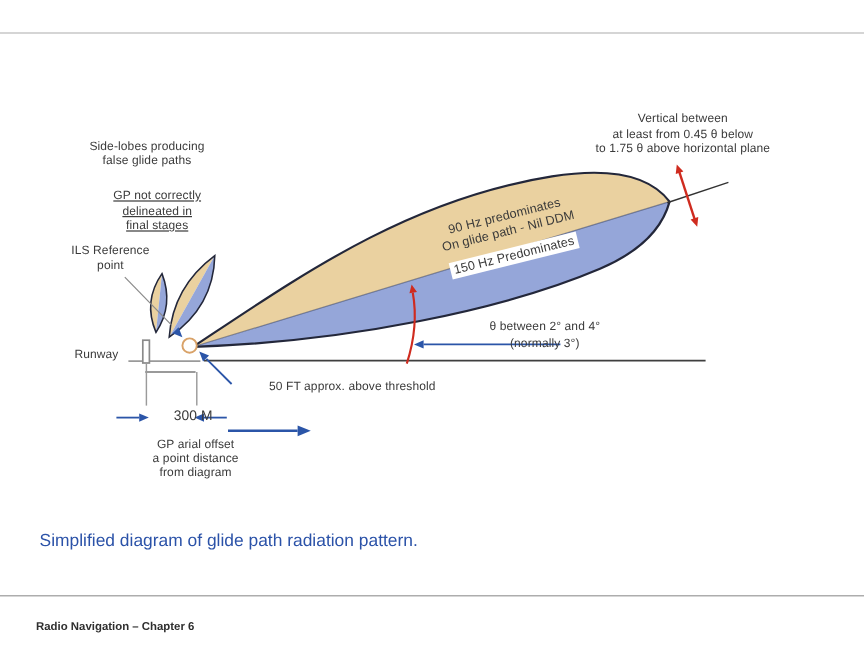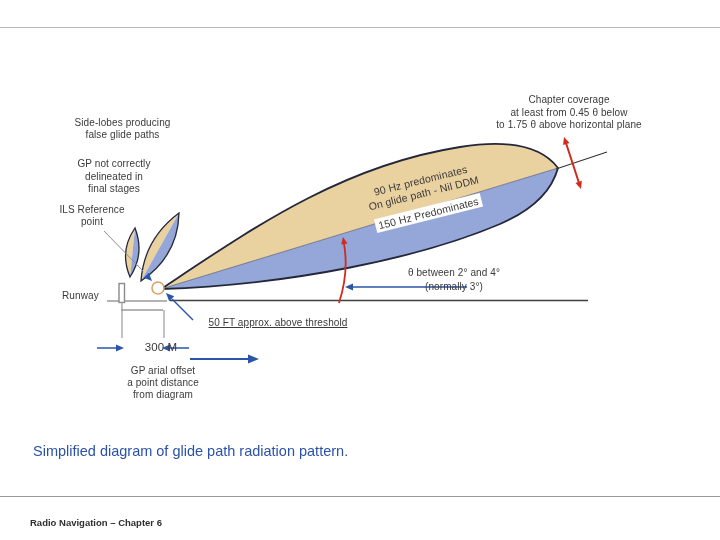--- a/index.html
+++ b/index.html
@@ -5,21 +5,21 @@
   html,body{margin:0;padding:0;background:#fff;}
   .slide{position:relative;width:720px;height:540px;background:#ffffff;overflow:hidden;
          font-family:"Liberation Sans",sans-serif;}
   .rule{position:absolute;left:0;width:720px;height:1px;background:#b9b9b9;}
   .rule-top{top:27px;}
   .rule-bottom{top:496px;background:#9a9a9a;}
   .diagram-svg{position:absolute;left:0;top:0;width:720px;height:540px;}
   .lbl{position:absolute;font-size:10px;line-height:12px;color:var(--label-gray);
        text-align:center;letter-spacing:0.1px;}
   .lbl .ln{display:block;}
-  .lbl-left{text-align:center;}
+  .lbl-left{text-align:right;}
   .rot{transform:rotate(-14deg);}
   .hz150{background:#ffffff;padding:1px 3px;white-space:nowrap;font-size:10.5px;}
   .hz90{font-size:10.5px;line-height:12.5px;}
   .caption{position:absolute;left:33px;top:443px;font-size:14.5px;color:var(--caption-blue);
            white-space:nowrap;text-align:right;}
   .footer{position:absolute;left:30px;top:517px;font-size:9.5px;color:#2f2f2f;white-space:nowrap;font-weight:bold;}
   .fill-tan{fill:var(--lobe-tan);}
   .fill-blue{fill:var(--lobe-blue);}
   .stroke-dark{stroke:var(--outline-dark);fill:none;}
   .ann-blue{stroke:var(--annotation-blue);fill:none;}
@@ -95,56 +95,56 @@
     <line class="red-stroke" x1="566" y1="143" x2="579" y2="183" stroke-width="2"></line>
     <polygon class="red-fill" points="564,137 569.5,142.9 563.1,145"></polygon>
     <polygon class="red-fill" points="581,189 581.9,180.8 575.5,183"></polygon>
   </svg>
 
   <div class="lbl" style="left:60px;top:117px;width:125px;">
     <span class="ln">Side-lobes producing</span>
     <span class="ln">false glide paths</span>
   </div>
 
-  <div class="lbl" style="left:64px;top:158px;width:100px;line-height:12.5px;">
+  <div class="lbl" style="left:81px;top:158px;width:100px;line-height:12.5px;text-decoration:underline;">
     <span class="ln">GP not correctly</span>
     <span class="ln">delineated in</span>
     <span class="ln">final stages</span>
   </div>
 
   <div class="lbl" style="left:52px;top:204px;width:80px;">
     <span class="ln">ILS Reference</span>
     <span class="ln">point</span>
   </div>
 
   <div class="lbl lbl-left" style="left:62px;top:290px;">
     <span>Runway</span>
   </div>
 
   <div class="lbl" style="left:478px;top:94px;width:182px;line-height:12.5px;">
-    <span class="ln">Chapter coverage</span>
+    <span class="ln">Vertical between</span>
     <span class="ln">at least from 0.45 θ below</span>
     <span class="ln">to 1.75 θ above horizontal plane</span>
   </div>
 
   <div class="lbl rot hz90" style="left:337px;top:174px;width:170px;">
     <span class="ln">90 Hz predominates</span>
     <span class="ln">On glide path - Nil DDM</span>
   </div>
 
   <div class="lbl rot hz150" style="left:374px;top:206px;">
     <span>150 Hz Predominates</span>
   </div>
 
   <div class="lbl" style="left:395px;top:266px;width:118px;line-height:13.5px;">
     <span class="ln">θ between 2° and 4°</span>
     <span class="ln">(normally 3°)</span>
   </div>
 
-  <div class="lbl lbl-left" style="left:193px;top:317px;width:170px;text-decoration:underline;">
+  <div class="lbl lbl-left" style="left:193px;top:317px;width:170px;">
     <span>50 FT approx. above threshold</span>
   </div>
 
   <div class="lbl" style="left:120px;top:341px;width:44px;font-size:11.5px;margin-left:19px;">
     <span>300 M</span>
   </div>
 
   <div class="lbl" style="left:118px;top:365px;width:90px;">
     <span class="ln">GP arial offset</span>
     <span class="ln">a point distance</span>

